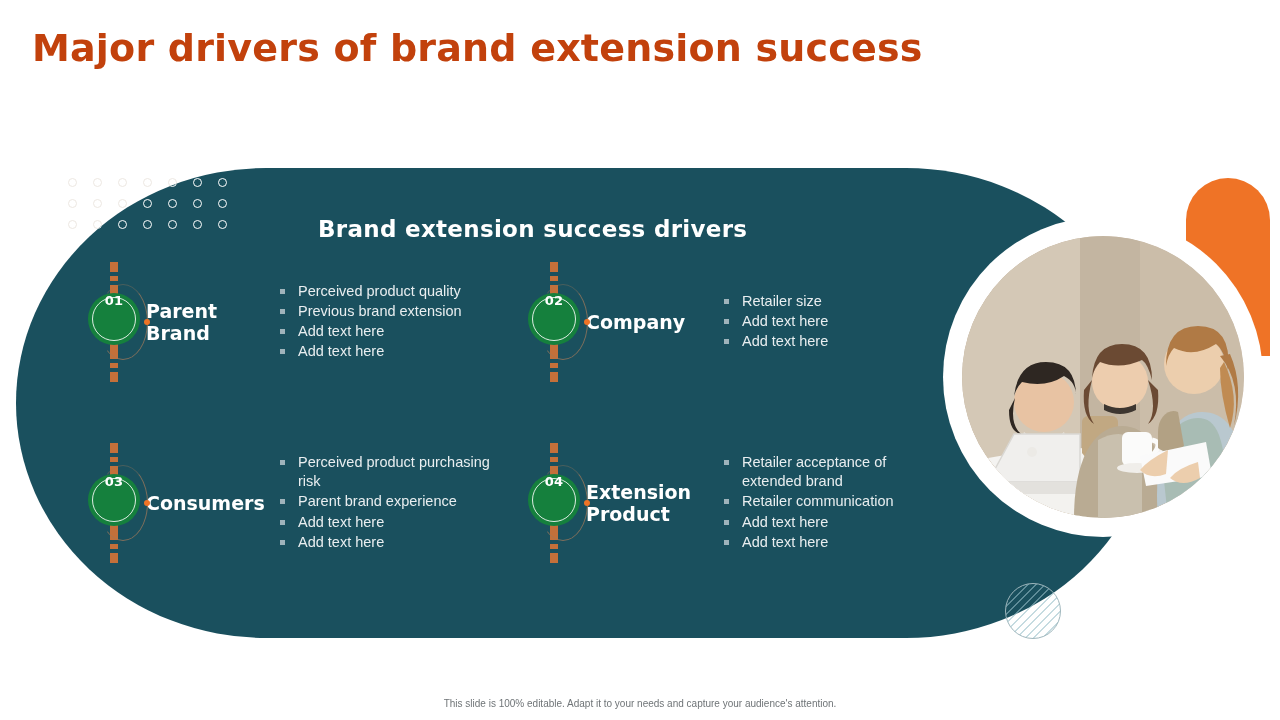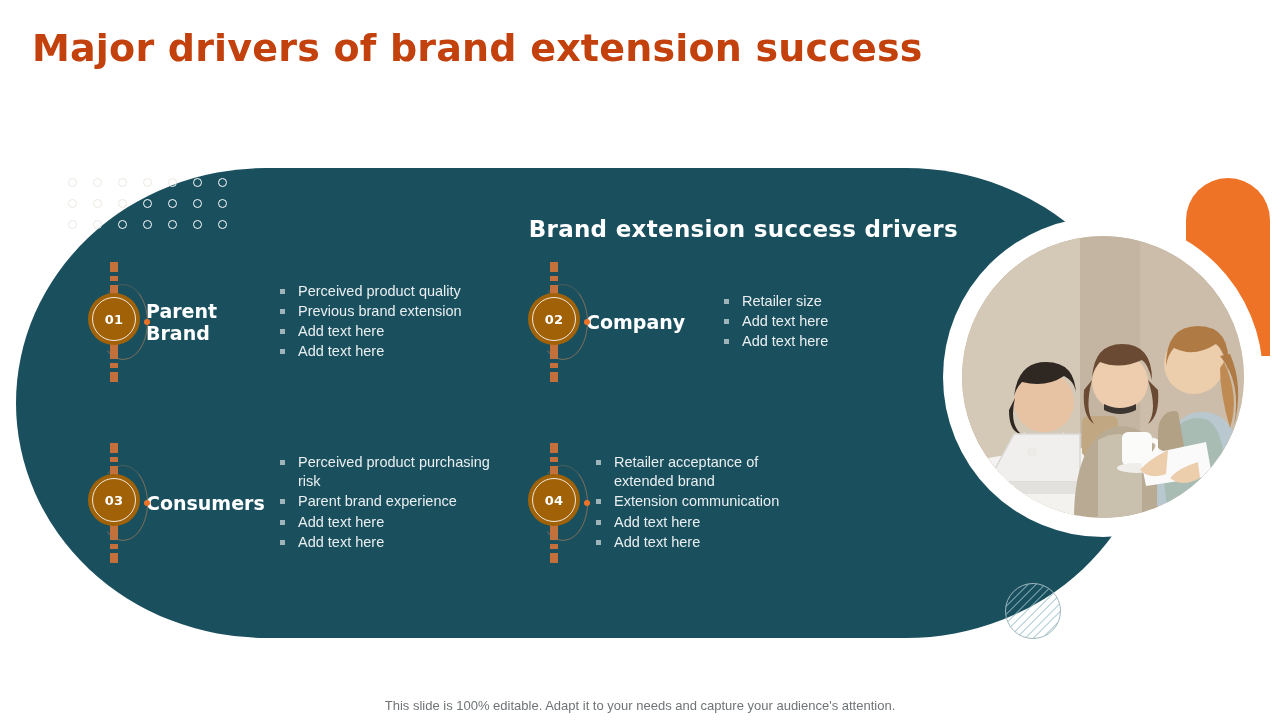--- a/index.html
+++ b/index.html
@@ -17,21 +17,21 @@
     white-space:nowrap;
   }
   .subtitle{
     position:absolute;left:32px;top:84px;width:1100px;
     font-size:10.5px;color:#55595c;letter-spacing:-.15px;white-space:nowrap;
   }
 
   
   .panel{
     position:absolute;left:16px;top:168px;width:1140px;height:470px;
-    background:#1a505e;border-radius:250px/235px;overflow:hidden;z-index:2;text-align:right;
+    background:#1a505e;border-radius:250px/235px;overflow:hidden;z-index:2;
   }
   .panel-title{
     position:absolute;left:302px;top:48px;width:640px;
     font-family:"DejaVu Sans", sans-serif;
     font-size:23px;font-weight:700;color:#ffffff;letter-spacing:.3px;
   }
 
   
   .dotgrid{position:absolute;left:52px;top:10px;z-index:4;}
   .dotgrid .row{display:flex;gap:16px;margin-bottom:12px;}
@@ -72,21 +72,21 @@
   .arc{
     position:absolute;left:10px;top:22px;width:50px;height:76px;border-radius:50%;
     border:1.6px solid rgba(160,120,90,.75);
     border-left-color:transparent;border-top-color:rgba(160,120,90,.35);
     box-sizing:border-box;
   }
   .arc-dot{position:absolute;left:56px;top:57px;width:6px;height:6px;
            border-radius:50%;background:#ef7326;}
   .circle{
     position:absolute;left:0px;top:31px;width:52px;height:52px;border-radius:50%;
-    background:#a16207;display:flex;align-items:center;justify-content:center;
+    background:#15803d;display:flex;align-items:flex-start;justify-content:center;
   }
   .circle .ring{
     position:absolute;left:4px;top:4px;width:44px;height:44px;border-radius:50%;
     border:1.4px solid rgba(255,255,255,.85);box-sizing:border-box;
   }
   .circle .num{
     position:relative;font-family:"DejaVu Sans", sans-serif;
     font-size:13px;font-weight:700;color:#ffffff;letter-spacing:.3px;
   }
 
@@ -119,21 +119,21 @@
   }
   .photo{
     position:absolute;left:962px;top:236px;width:282px;height:282px;
     border-radius:50%;overflow:hidden;z-index:8;background:#cdbfae;
   }
   .photo svg{display:block;width:282px;height:282px;}
 
   
   .footer{
     position:absolute;left:0;top:698px;width:1280px;text-align:center;
-    font-size:13px;color:#6f7477;z-index:9;
+    font-size:10px;color:#6f7477;z-index:9;
   }
 </style>
 </head>
 <body>
 
 <div class="slide">
 
   <div class="title">Major drivers of brand extension success</div>
 
   <div class="dotgrid-ghost">
@@ -264,23 +264,24 @@
   <div class="driver d4">
     <div class="marker">
       <div class="stem"></div>
       <div class="arc"></div>
       <div class="arc-dot"></div>
       <div class="circle">
         <div class="ring"></div>
         <div class="num">04</div>
       </div>
     </div>
+    <div class="dlabel">Extension Product</div>
     <ul class="blist">
       <li>Retailer acceptance of extended brand</li>
-      <li>Extension communication</li>
+      <li>Retailer communication</li>
       <li>Add text here</li>
       <li>Add text here</li>
     </ul>
   </div>
 
   <div class="photo-ring"></div>
   <div class="photo">
     <svg viewBox="0 0 282 282" xmlns="http://www.w3.org/2000/svg" aria-hidden="true">
       <defs>
         <clipPath id="cc">

